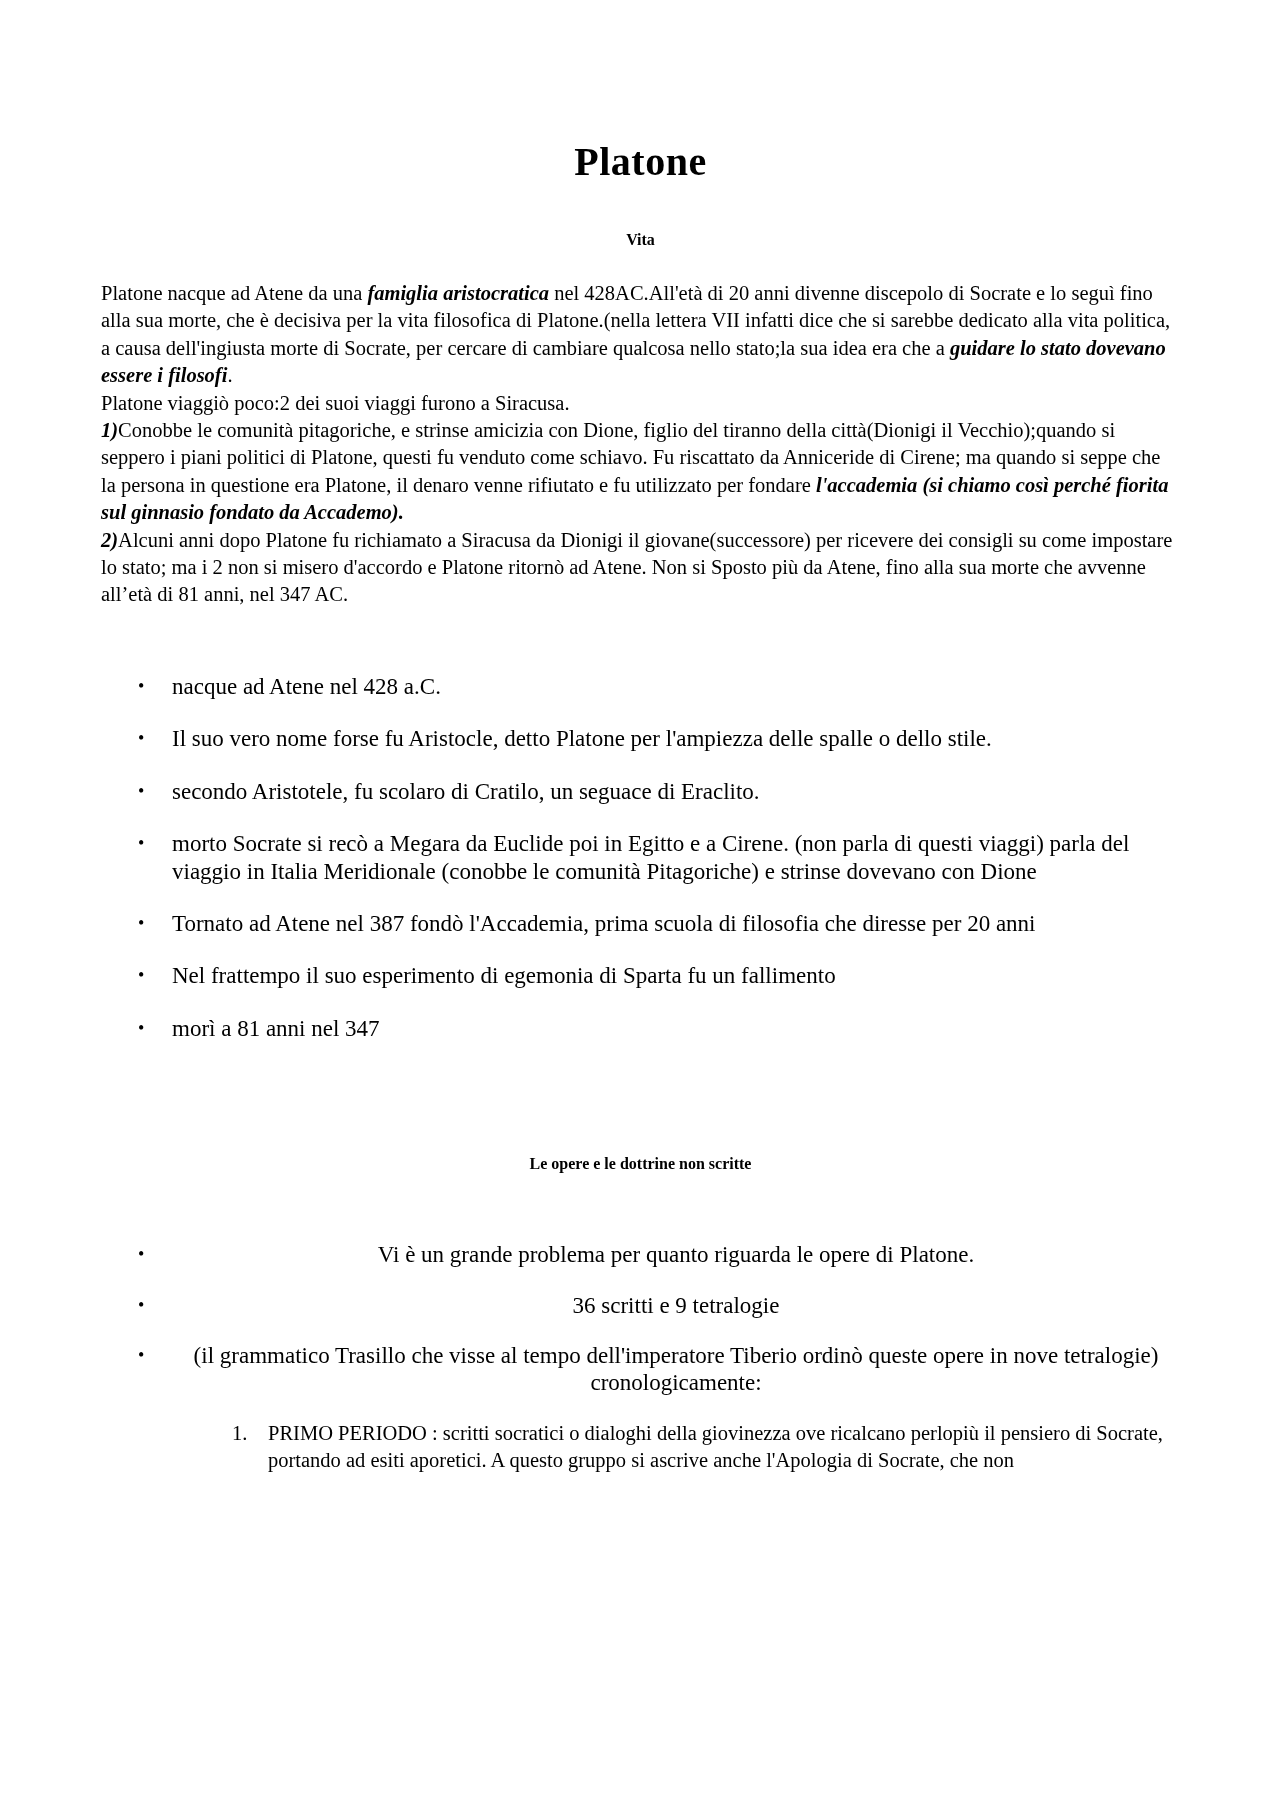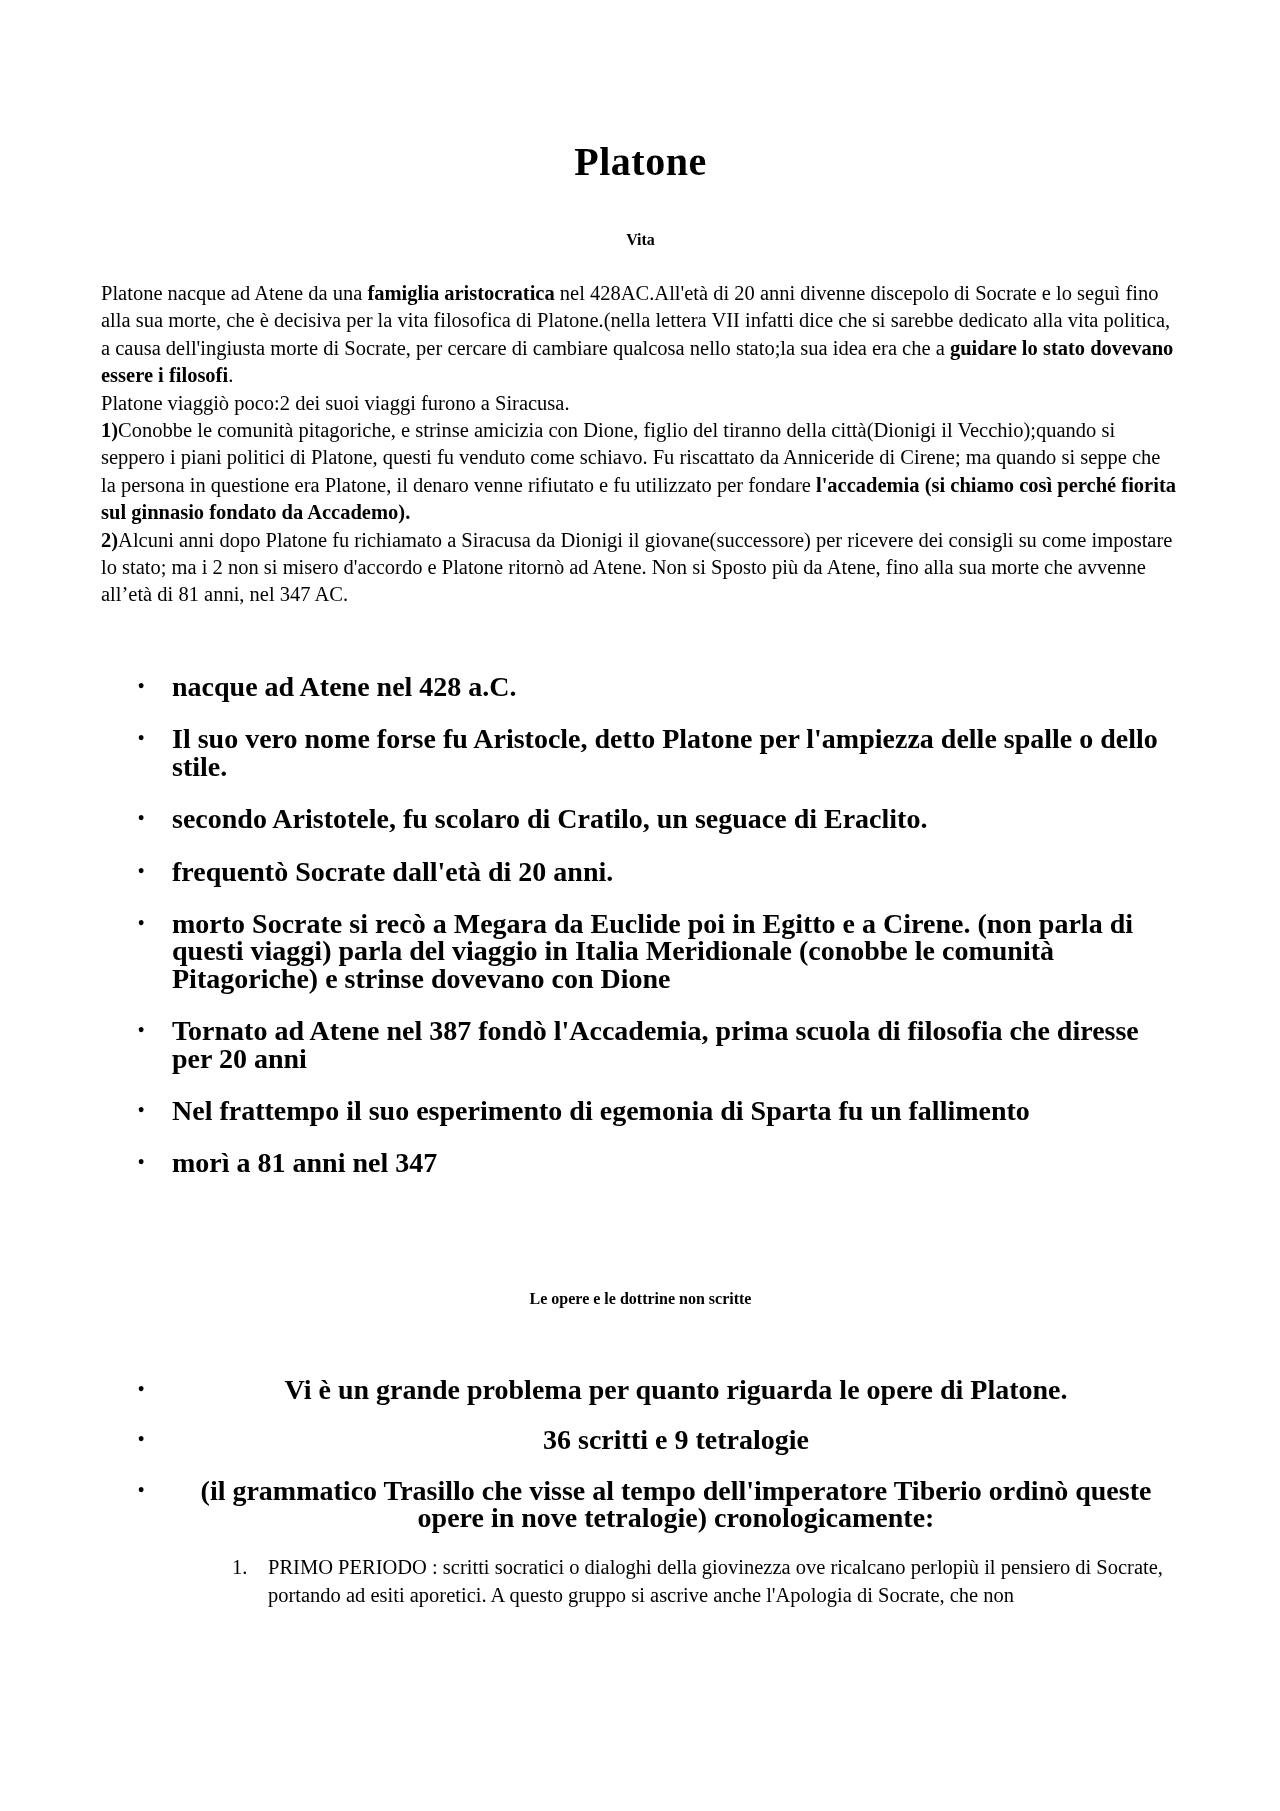--- a/index.html
+++ b/index.html
@@ -45,28 +45,28 @@
     margin-top: 26px;
     font-size: 20.5px;
     line-height: 27.4px;
   }
   .intro p {
     margin: 0;
     padding: 0;
   }
   .b {
     font-weight: bold;
+    font-style: italic;
   }
   ul.bullet-list {
     list-style: none;
     margin: 0;
     padding: 0;
-    font-size: 28px;
+    font-size: 23px;
     line-height: 27.4px;
-    font-weight: bold;
   }
   ul.bullet-list.first {
     margin-top: 64px;
   }
   ul.bullet-list.second {
     margin-top: 63px;
     text-align: center;
   }
   ul.bullet-list > li {
     position: relative;
@@ -118,21 +118,20 @@
       <p><span>Platone nacque ad Atene da una </span><span class="b">famiglia aristocratica</span><span> nel 428AC.All'età di 20 anni divenne discepolo di Socrate e lo seguì fino alla sua morte, che è decisiva per la vita filosofica di Platone.(nella lettera VII infatti dice che si sarebbe dedicato alla vita politica, a causa dell'ingiusta morte di Socrate, per cercare di cambiare qualcosa nello stato;la sua idea era che a </span><span class="b">guidare lo stato dovevano essere i filosofi</span><span>.</span></p>
       <p>Platone viaggiò poco:2 dei suoi viaggi furono a Siracusa.</p>
       <p><span class="b">1)</span><span>Conobbe le comunità pitagoriche, e strinse amicizia con Dione, figlio del tiranno della città(Dionigi il Vecchio);quando si seppero i piani politici di Platone, questi fu venduto come schiavo. Fu riscattato da Anniceride di Cirene; ma quando si seppe che la persona in questione era Platone, il denaro venne rifiutato e fu utilizzato per fondare </span><span class="b">l'accademia (si chiamo così perché fiorita sul ginnasio fondato da Accademo).</span></p>
       <p><span class="b">2)</span><span>Alcuni anni dopo Platone fu richiamato a Siracusa da Dionigi il giovane(successore) per ricevere dei consigli su come impostare lo stato; ma i 2 non si misero d'accordo e Platone ritornò ad Atene. Non si Sposto più da Atene, fino alla sua morte che avvenne all’età di 81 anni, nel 347 AC.</span></p>
     </div>
 
     <ul class="bullet-list first">
       <li><span>nacque ad Atene nel 428 a.C.</span></li>
       <li><span>Il suo vero nome forse fu Aristocle, detto Platone per l'ampiezza delle spalle o dello stile.</span></li>
       <li><span>secondo Aristotele, fu scolaro di Cratilo, un seguace di Eraclito.</span></li>
-      <li><span>frequentò Socrate dall'età di 20 anni.</span></li>
       <li><span>morto Socrate si recò a Megara da Euclide poi in Egitto e a Cirene. (non parla di questi viaggi) parla del viaggio in Italia Meridionale (conobbe le comunità Pitagoriche) e strinse dovevano con Dione</span></li>
       <li><span>Tornato ad Atene nel 387 fondò l'Accademia, prima scuola di filosofia che diresse per 20 anni</span></li>
       <li><span>Nel frattempo il suo esperimento di egemonia di Sparta fu un fallimento</span></li>
       <li><span>morì a 81 anni nel 347</span></li>
     </ul>
 
     <h2 class="section-heading opere">Le opere e le dottrine non scritte</h2>
 
     <ul class="bullet-list second">
       <li><span>Vi è un grande problema per quanto riguarda le opere di Platone.</span></li>

